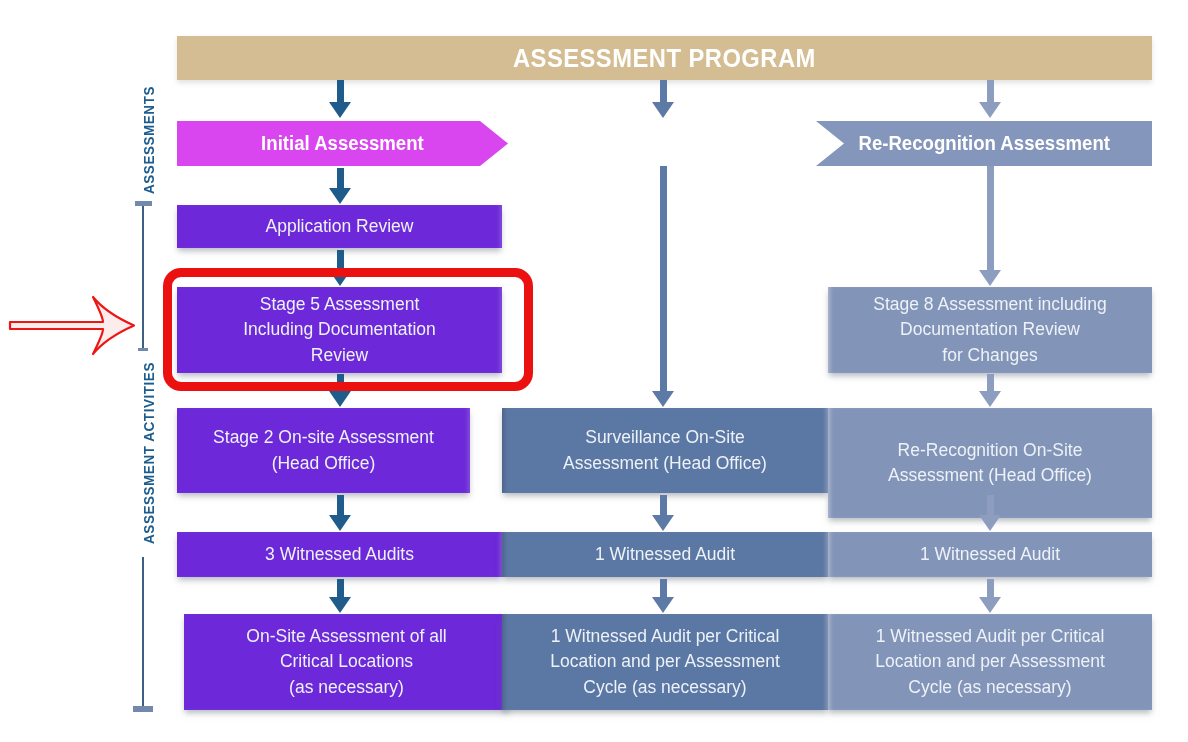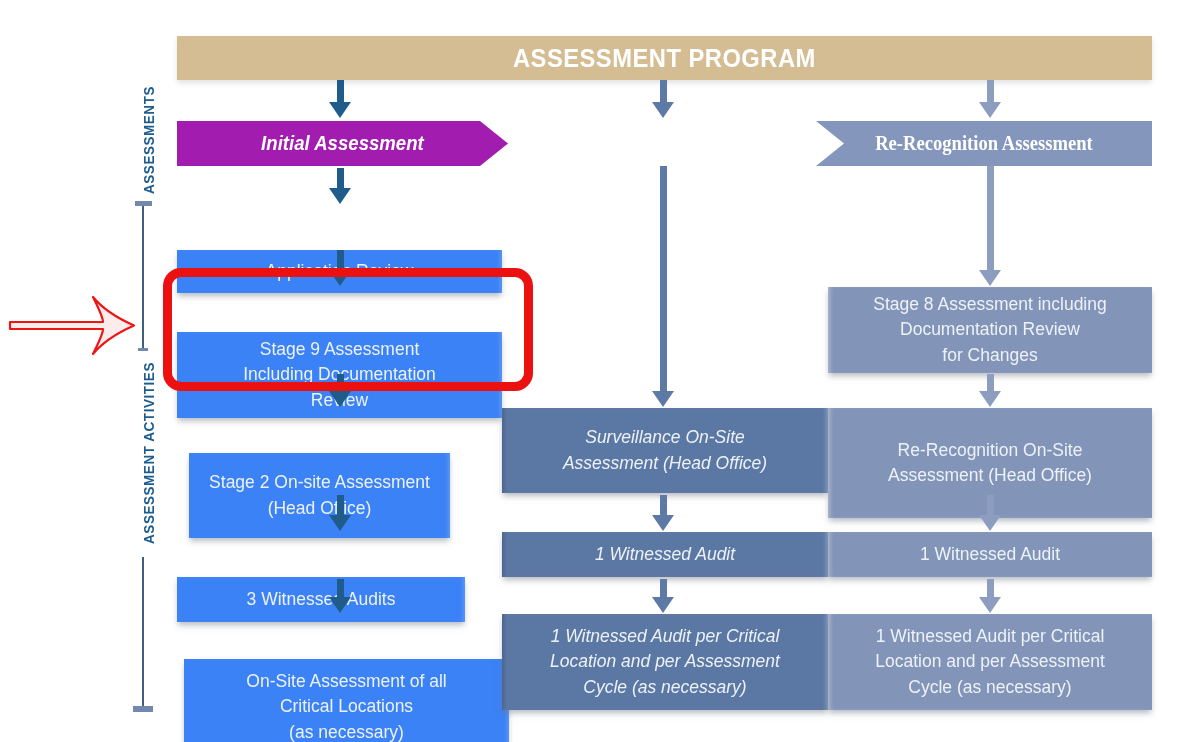--- a/index.html
+++ b/index.html
@@ -16,35 +16,35 @@
   .program-header span{
     color:#ffffff;font-size:25px;font-weight:700;letter-spacing:.5px;
     transform:scaleX(.95);white-space:nowrap;
   }
   
   .banner{
     position:absolute;top:121px;height:45px;display:flex;align-items:center;justify-content:center;
     filter:drop-shadow(0 3px 3px rgba(120,125,135,.4));
   }
   .banner span{color:#ffffff;font-size:20px;font-weight:700;transform:scaleX(.93);white-space:nowrap;}
-  .banner.b1{left:177px;width:331px;background:#a21caf;
-    clip-path:polygon(0 0,calc(100% - 28px) 0,100% 50%,calc(100% - 28px) 100%,0 100%);font-style:italic;}
+  .banner.b1{left:177px;width:331px;background:#d946ef;
+    clip-path:polygon(0 0,calc(100% - 28px) 0,100% 50%,calc(100% - 28px) 100%,0 100%);}
   .banner.b2{left:486px;width:352px;background:#5d79a6;
     clip-path:polygon(0 0,calc(100% - 28px) 0,100% 50%,calc(100% - 28px) 100%,0 100%,28px 50%);}
   .banner.b3{left:816px;width:336px;background:#8496bb;
-    clip-path:polygon(0 0,100% 0,100% 100%,0 100%,28px 50%);font-family:Liberation Serif, serif;}
+    clip-path:polygon(0 0,100% 0,100% 100%,0 100%,28px 50%);}
   
   .box{
     position:absolute;display:flex;align-items:center;justify-content:center;
     text-align:center;color:#edf2f7;font-size:17.5px;line-height:1.45;
     white-space:pre-line;box-shadow:0 4px 6px -1px rgba(110,118,130,.5);
     z-index:1;
   }
-  .box.c1{background:#3b82f6;box-shadow:0 4px 6px -1px rgba(110,118,130,.5), inset -4px 0 4px -2px rgba(255,255,255,.18);margin-top:45px;}
-  .box.c2{background:#5b77a4;box-shadow:0 4px 6px -1px rgba(110,118,130,.5), inset 4px 0 4px -2px rgba(0,0,0,.18), inset -4px 0 4px -2px rgba(255,255,255,.3);font-style:italic;}
+  .box.c1{background:#6d28d9;box-shadow:0 4px 6px -1px rgba(110,118,130,.5), inset -4px 0 4px -2px rgba(255,255,255,.18);}
+  .box.c2{background:#5b77a4;box-shadow:0 4px 6px -1px rgba(110,118,130,.5), inset 4px 0 4px -2px rgba(0,0,0,.18), inset -4px 0 4px -2px rgba(255,255,255,.3);}
   .box.c3{background:#8394b9;box-shadow:0 4px 6px -1px rgba(110,118,130,.5), inset 4px 0 4px -2px rgba(255,255,255,.35);}
   
   .down-arrow{position:absolute;width:22px;display:flex;flex-direction:column;align-items:center;z-index:2;}
   .down-arrow .shaft{width:7px;flex:1;background:currentColor;}
   .down-arrow .head{width:0;height:0;border-left:11px solid transparent;border-right:11px solid transparent;border-top:16px solid currentColor;}
   .down-arrow.c1{color:#1f5c8b;}
   .down-arrow.c2{color:#5d79a6;}
   .down-arrow.c3{color:#8d9dbf;}
   
   .side-label{
@@ -134,26 +134,26 @@
   <div class="down-arrow c3" style="left:979px;top:495px;height:36px">
       <i class="shaft"></i>
       <i class="head"></i>
     </div>
   <div class="down-arrow c3" style="left:979px;top:579px;height:34px">
       <i class="shaft"></i>
       <i class="head"></i>
     </div>
 
   <div class="box c1" style="left:177px;top:205px;width:325px;height:43px">Application Review</div>
-  <div class="box c1" style="left:177px;top:287px;width:325px;height:86px">Stage 9 Assessment
+  <div class="box c1" style="left:177px;top:287px;width:325px;height:86px">Stage 5 Assessment
 Including Documentation
 Review</div>
-  <div class="box c1" style="left:189px;top:408px;width:261px;height:85px">Stage 2 On-site Assessment
+  <div class="box c1" style="left:177px;top:408px;width:293px;height:85px">Stage 2 On-site Assessment
 (Head Office)</div>
-  <div class="box c1" style="left:177px;top:532px;width:288px;height:45px">3 Witnessed Audits</div>
+  <div class="box c1" style="left:177px;top:532px;width:325px;height:45px">3 Witnessed Audits</div>
   <div class="box c1" style="left:184px;top:614px;width:325px;height:96px">On-Site Assessment of all
 Critical Locations
 (as necessary)</div>
 
   <div class="box c2" style="left:502px;top:408px;width:326px;height:85px">Surveillance On-Site
 Assessment (Head Office)</div>
   <div class="box c2" style="left:502px;top:532px;width:326px;height:45px">1 Witnessed Audit</div>
   <div class="box c2" style="left:502px;top:614px;width:326px;height:96px">1 Witnessed Audit per Critical
 Location and per Assessment
 Cycle (as necessary)</div>

